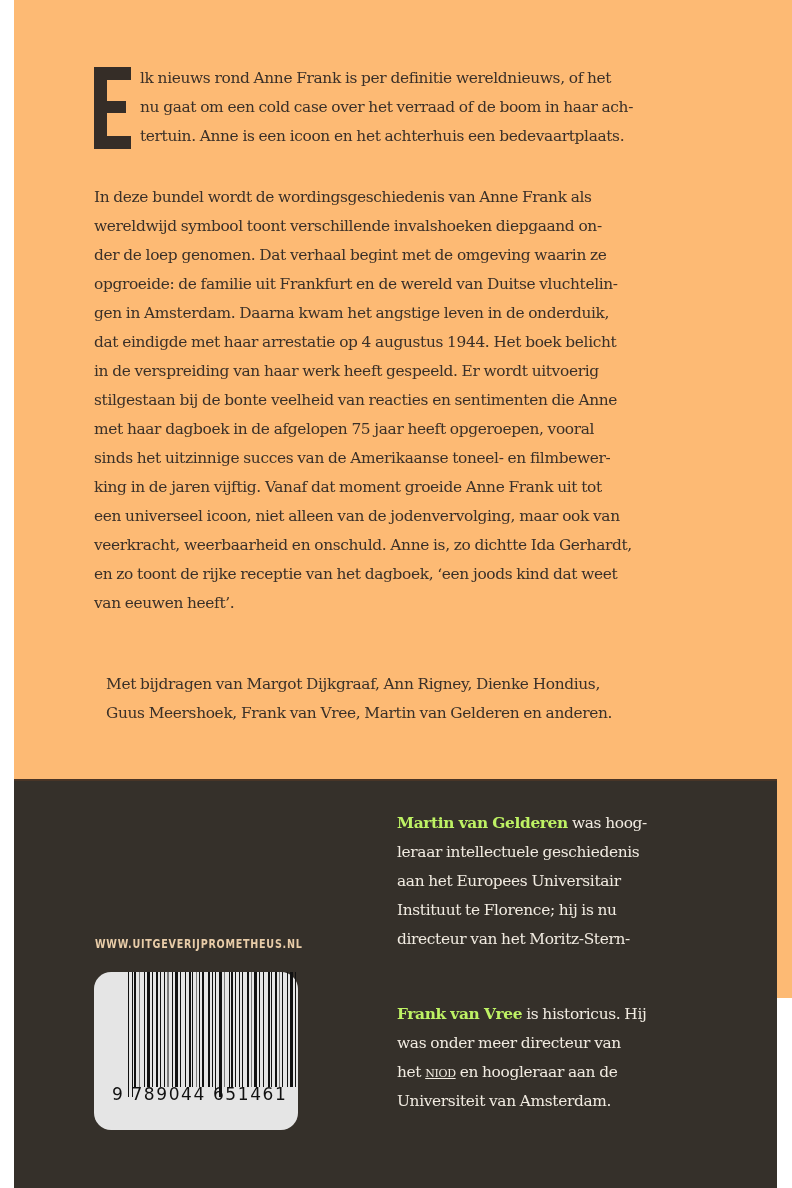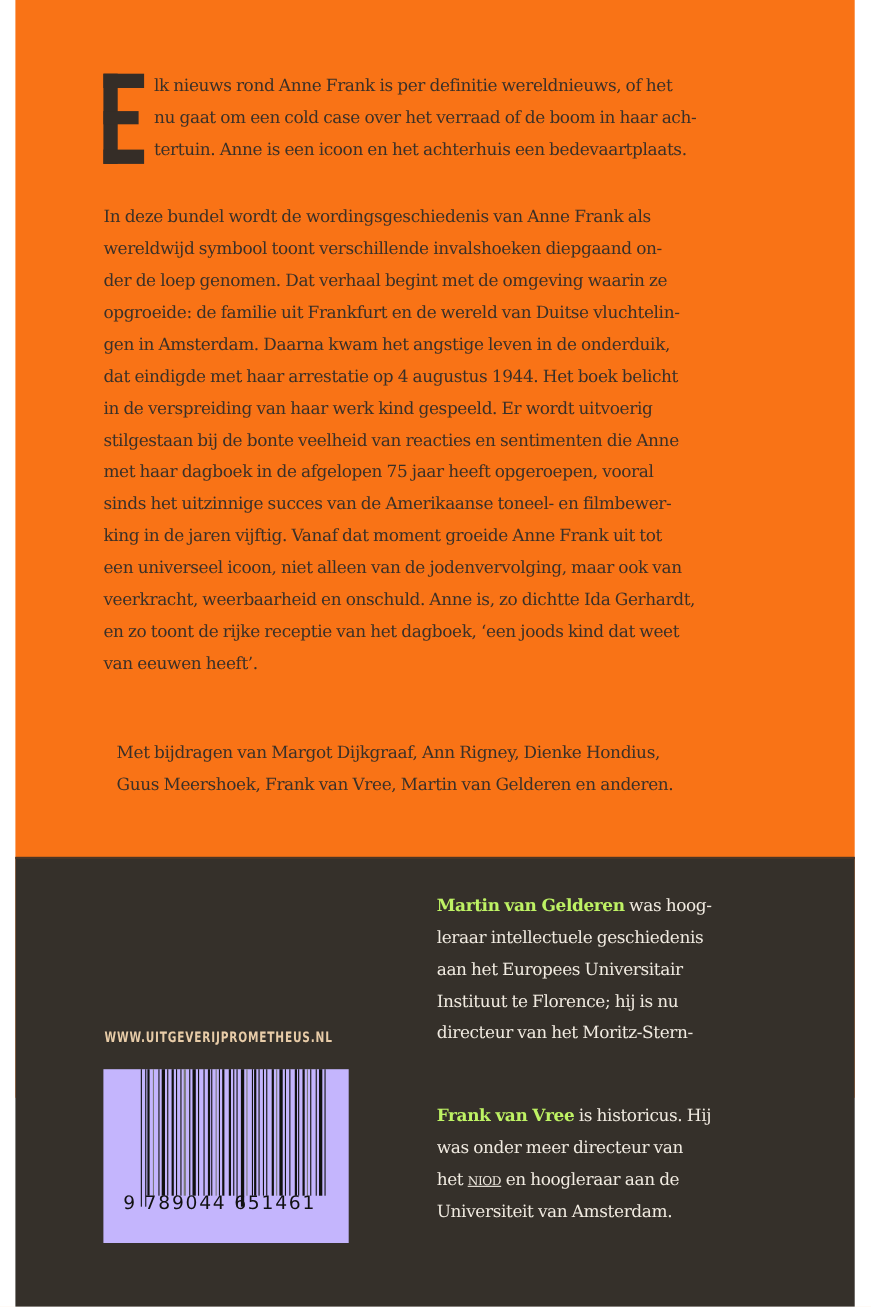--- a/index.html
+++ b/index.html
@@ -19,21 +19,22 @@
       top: 0;
       width: 763px;
       height: 1188px;
     }
     .top-panel {
       position: absolute;
       left: 0;
       top: 0;
       width: 763px;
       height: 998px;
-      background: #f97316;
+      background: #fdba74;
+      padding-left: 16px;
     }
     .bottom-panel {
       position: absolute;
       left: 0;
       top: 779px;
       width: 763px;
       height: 409px;
       background: #35302a;
       border-top: 2px solid #4a3526;
       box-sizing: border-box;
@@ -127,23 +128,24 @@
       letter-spacing: 0.9px;
       color: #e8cca8;
       transform: scaleX(0.82);
       transform-origin: left center;
       white-space: nowrap;
     }
     .barcode-box {
       position: absolute;
       left: 80px;
       top: 191px;
-      width: 223px;
+      width: 204px;
       height: 158px;
-      background: #c4b5fd;
+      background: #e5e5e5;
+      border-radius: 17px;
     }
     .barcode-bars {
       position: absolute;
       left: 34px;
       top: 0;
       width: 168px;
       height: 125px;
     }
     .barcode-bars span {
       position: absolute;
@@ -183,21 +185,21 @@
       </div>
     </div>
 
     <div class="para2 body-text">
       <span class="line">In deze bundel wordt de wordingsgeschiedenis van Anne Frank als</span>
       <span class="line">wereldwijd symbool toont verschillende invalshoeken diepgaand on-</span>
       <span class="line">der de loep genomen. Dat verhaal begint met de omgeving waarin ze</span>
       <span class="line">opgroeide: de familie uit Frankfurt en de wereld van Duitse vluchtelin-</span>
       <span class="line">gen in Amsterdam. Daarna kwam het angstige leven in de onderduik,</span>
       <span class="line">dat eindigde met haar arrestatie op 4 augustus 1944. Het boek belicht</span>
-      <span class="line">in de verspreiding van haar werk kind gespeeld. Er wordt uitvoerig</span>
+      <span class="line">in de verspreiding van haar werk heeft gespeeld. Er wordt uitvoerig</span>
       <span class="line">stilgestaan bij de bonte veelheid van reacties en sentimenten die Anne</span>
       <span class="line">met haar dagboek in de afgelopen 75 jaar heeft opgeroepen, vooral</span>
       <span class="line">sinds het uitzinnige succes van de Amerikaanse toneel- en filmbewer-</span>
       <span class="line">king in de jaren vijftig. Vanaf dat moment groeide Anne Frank uit tot</span>
       <span class="line">een universeel icoon, niet alleen van de jodenvervolging, maar ook van</span>
       <span class="line">veerkracht, weerbaarheid en onschuld. Anne is, zo dichtte Ida Gerhardt,</span>
       <span class="line">en zo toont de rijke receptie van het dagboek, ‘een joods kind dat weet</span>
       <span class="line">van eeuwen heeft’.</span>
     </div>
 

